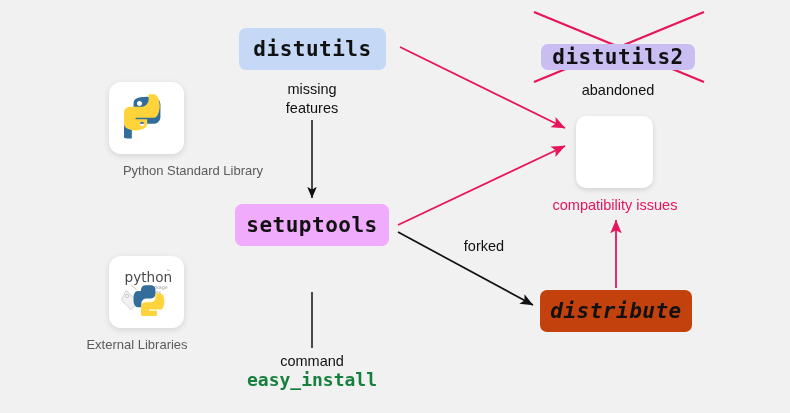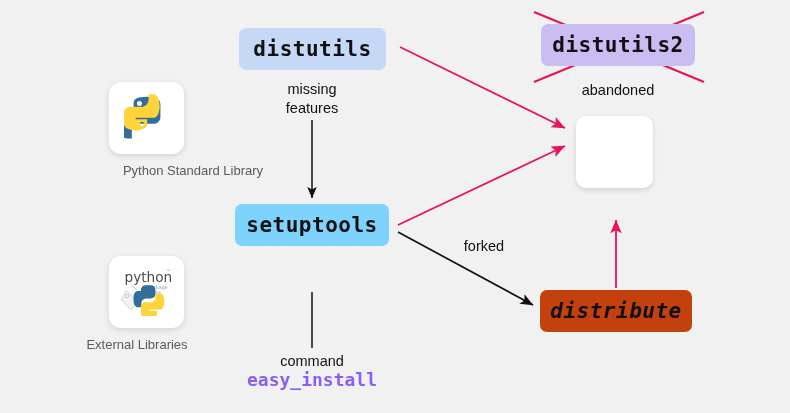--- a/index.html
+++ b/index.html
@@ -43,31 +43,31 @@
   }
   .node-distutils {
     left: 239px;
     top: 28px;
     width: 147px;
     height: 42px;
     background: #c5d9f7;
   }
   .node-distutils2 {
     left: 541px;
-    top: 24px;
+    top: 44px;
     width: 154px;
-    height: 42px;
+    height: 26px;
     background: #c9bdf2;
   }
   .node-setuptools {
     left: 235px;
     top: 204px;
     width: 154px;
     height: 42px;
-    background: #7dd3fc;
+    background: #f0abfc;
   }
   .node-distribute {
     left: 540px;
     top: 290px;
     width: 152px;
     height: 42px;
     background: #c2410c;
     font-style: italic;
   }
   .node-blank {
@@ -117,21 +117,21 @@
   .lbl-command { left: 232px; top: 352px; width: 160px; }
   .lbl-easyinstall {
     position: absolute;
     left: 232px;
     top: 369px;
     width: 160px;
     text-align: center;
     font-family: "DejaVu Sans Mono", "Liberation Mono", monospace;
     font-weight: bold;
     font-size: 18px;
-    color: #8b5cf6;
+    color: #15803d;
   }
   .lbl-compat {
     position: absolute;
     left: 522px;
     top: 197px;
     width: 186px;
     text-align: center;
     font-size: 14.5px;
     color: #e8145a;
     font-weight: 500;
@@ -214,14 +214,15 @@
 
   <div class="edge-label lbl-abandoned">abandoned</div>
 
 
   <div class="edge-label lbl-command">command</div>
 
   <div class="edge-label lbl-forked">forked</div>
 
   <div class="lbl-easyinstall">easy_install</div>
 
+  <div class="lbl-compat">compatibility issues</div>
 
 </div>
 
 </body></html>

